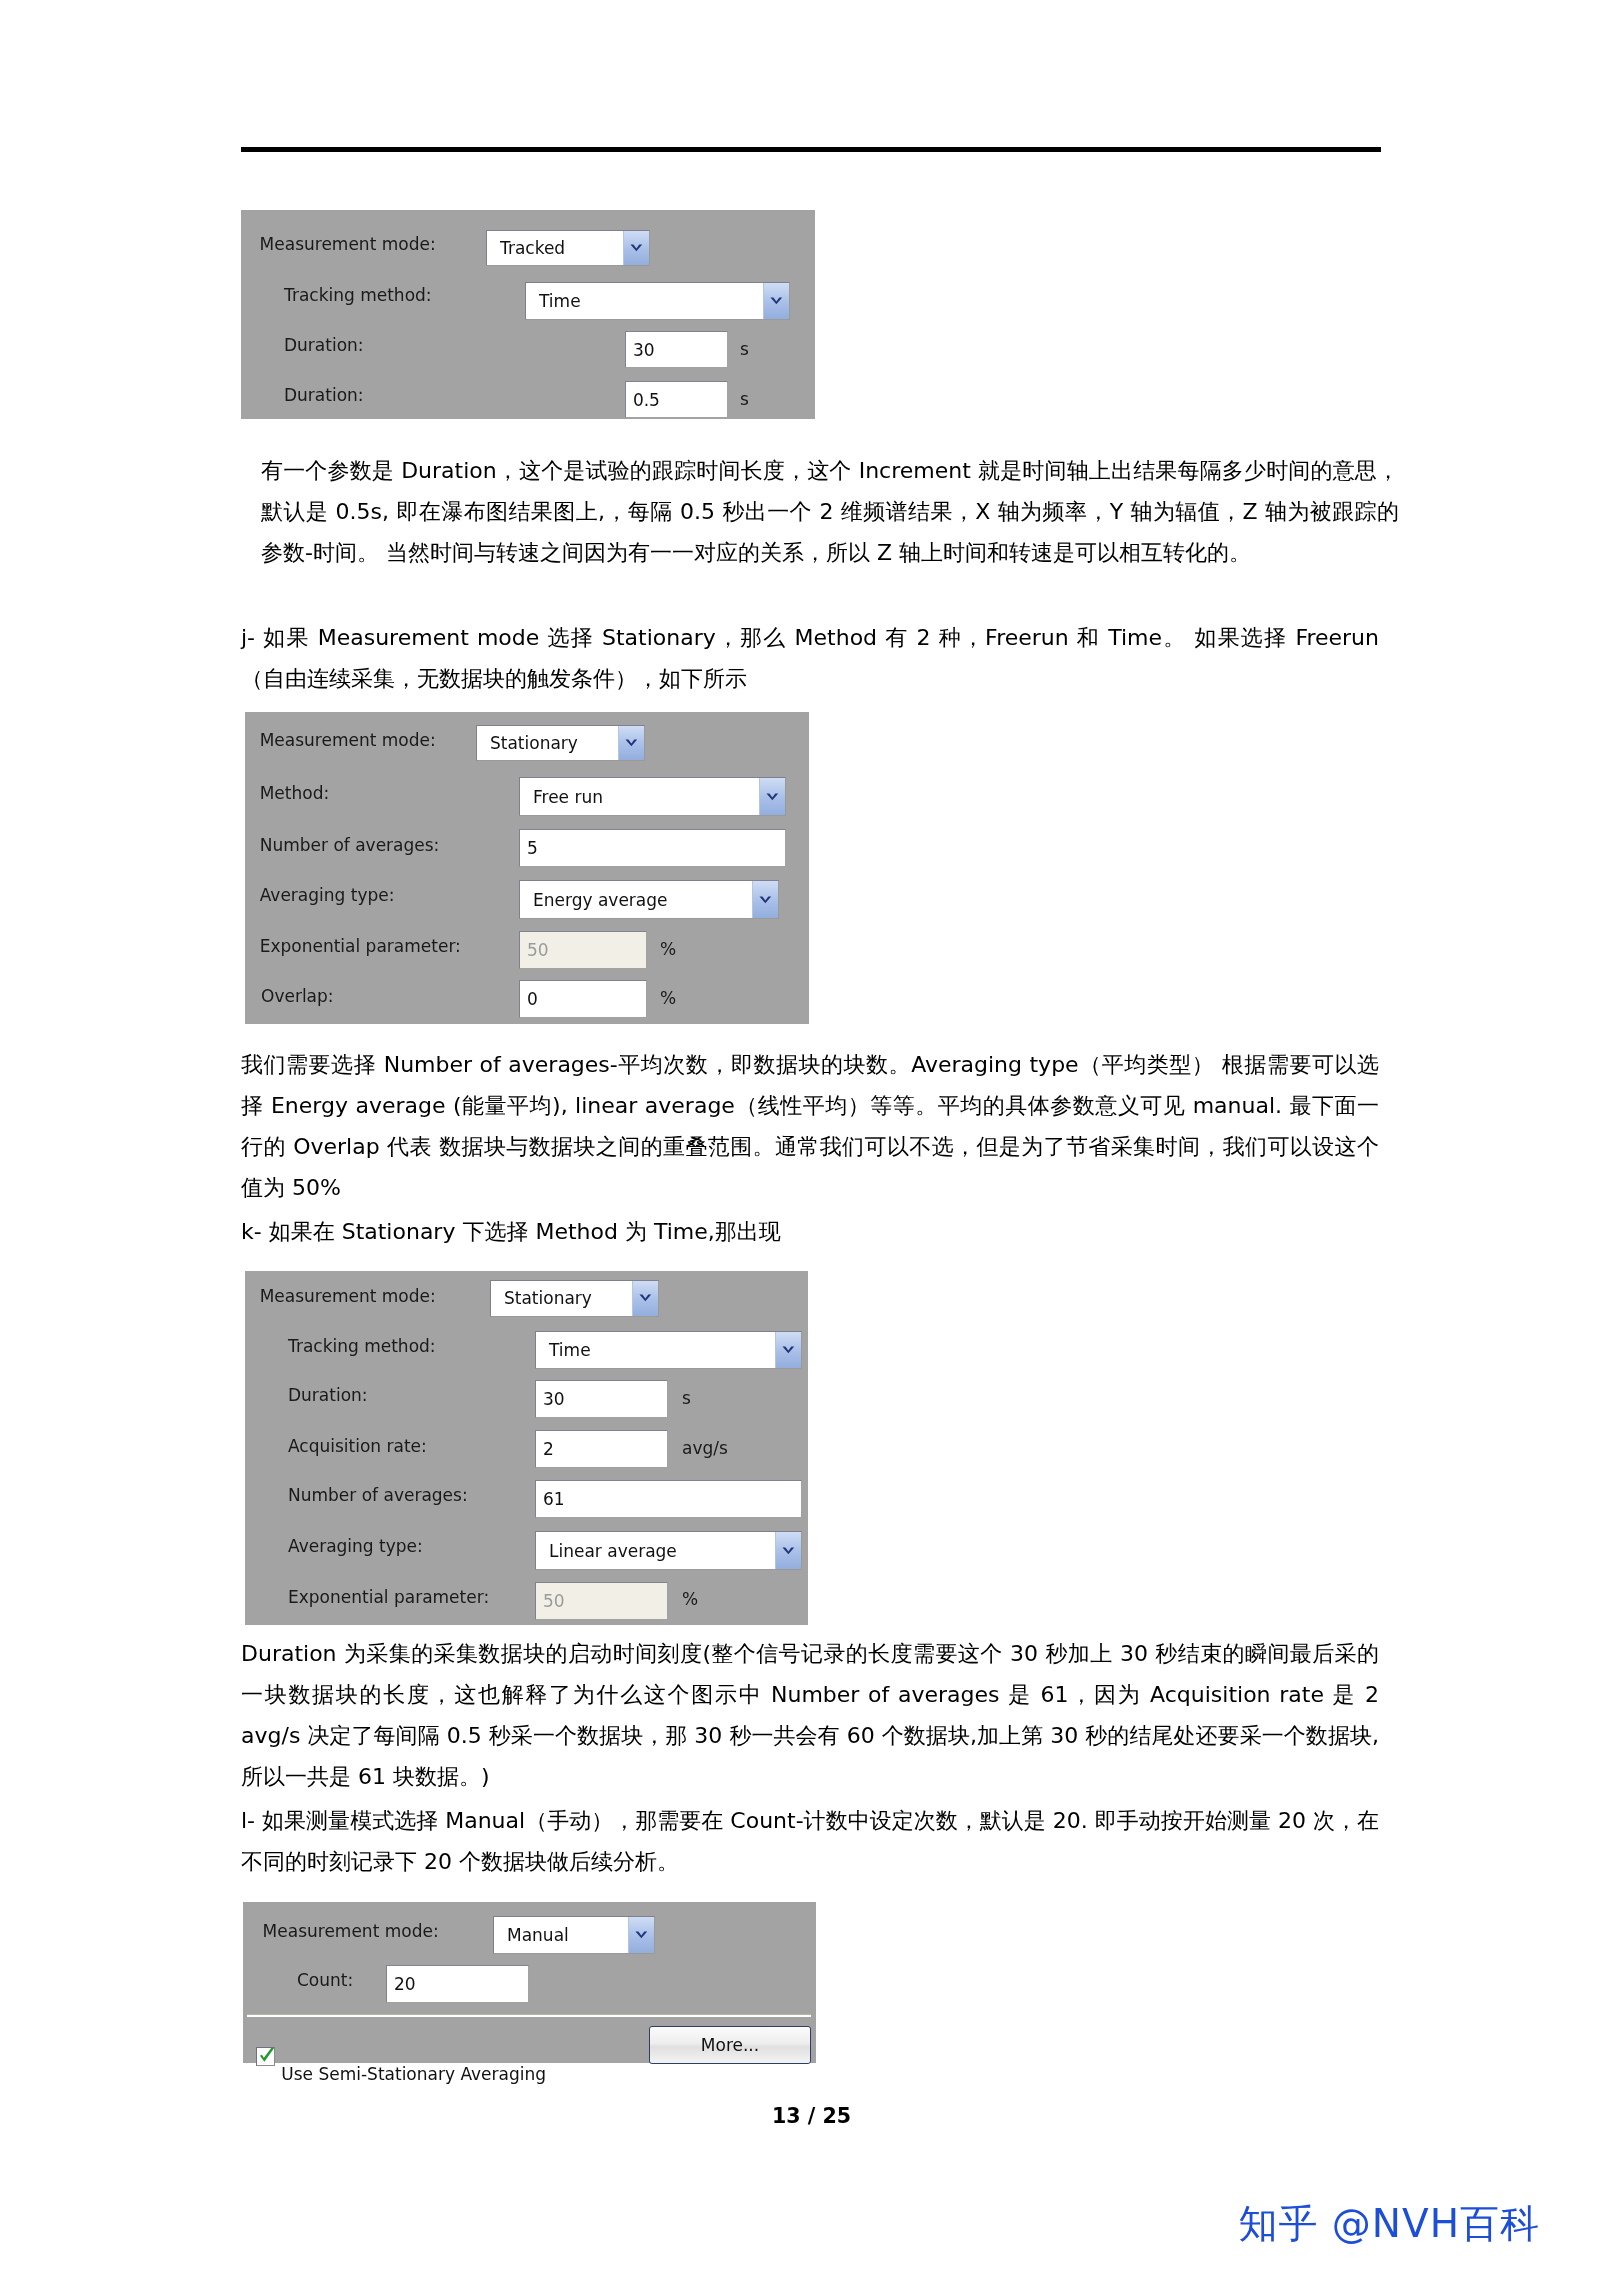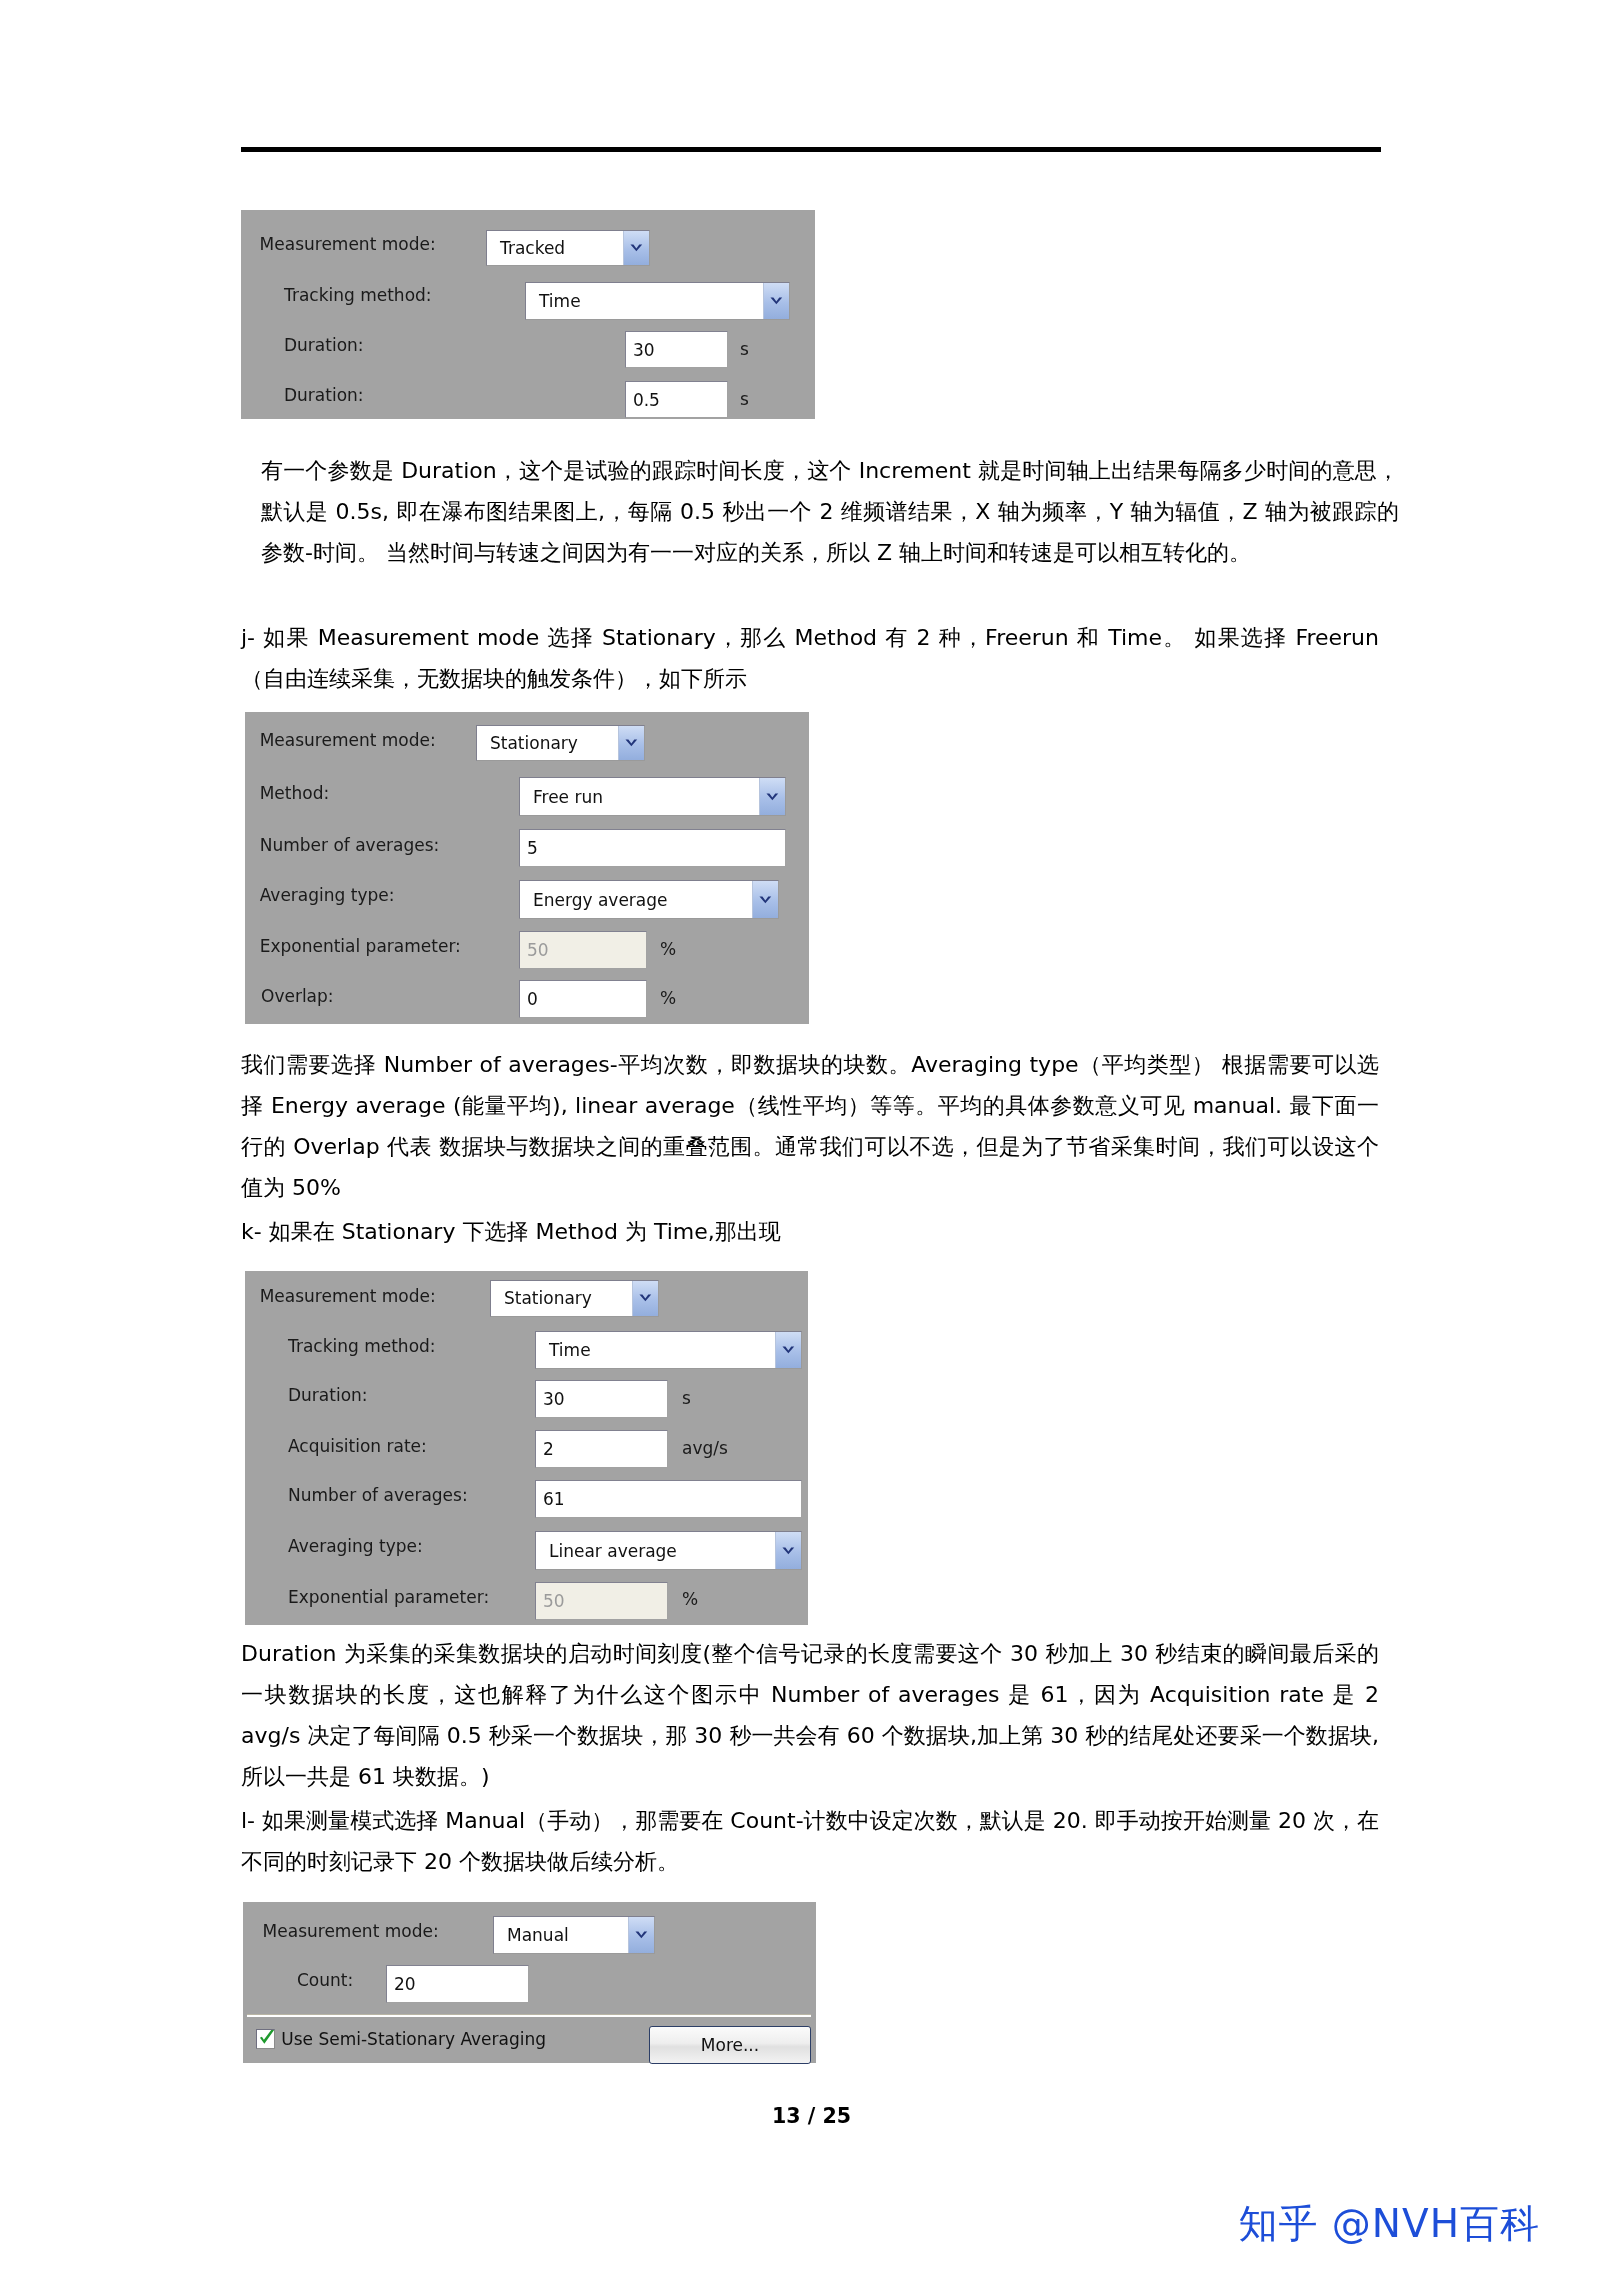--- a/index.html
+++ b/index.html
@@ -189,20 +189,21 @@
     position: relative;
     flex: 0 0 auto;
   }
   .checkbox-box svg { position: absolute; left: 1px; top: -1px; }
   .checkbox-label {
     font-family: "DejaVu Sans", "Liberation Sans", sans-serif;
     font-size: 17px;
     color: #111111;
     margin-left: 5.9px;
     white-space: nowrap;
+    margin-top: 35px;
   }
 
   
   .pushbtn {
     position: absolute;
     background: linear-gradient(to bottom, #fbfbfb 0%, #eeeeee 45%, #e0e0e0 55%, #f3f3f3 100%);
     border: 1.5px solid #2c3e66;
     border-radius: 2.9px;
     box-sizing: border-box;
     display: flex;

